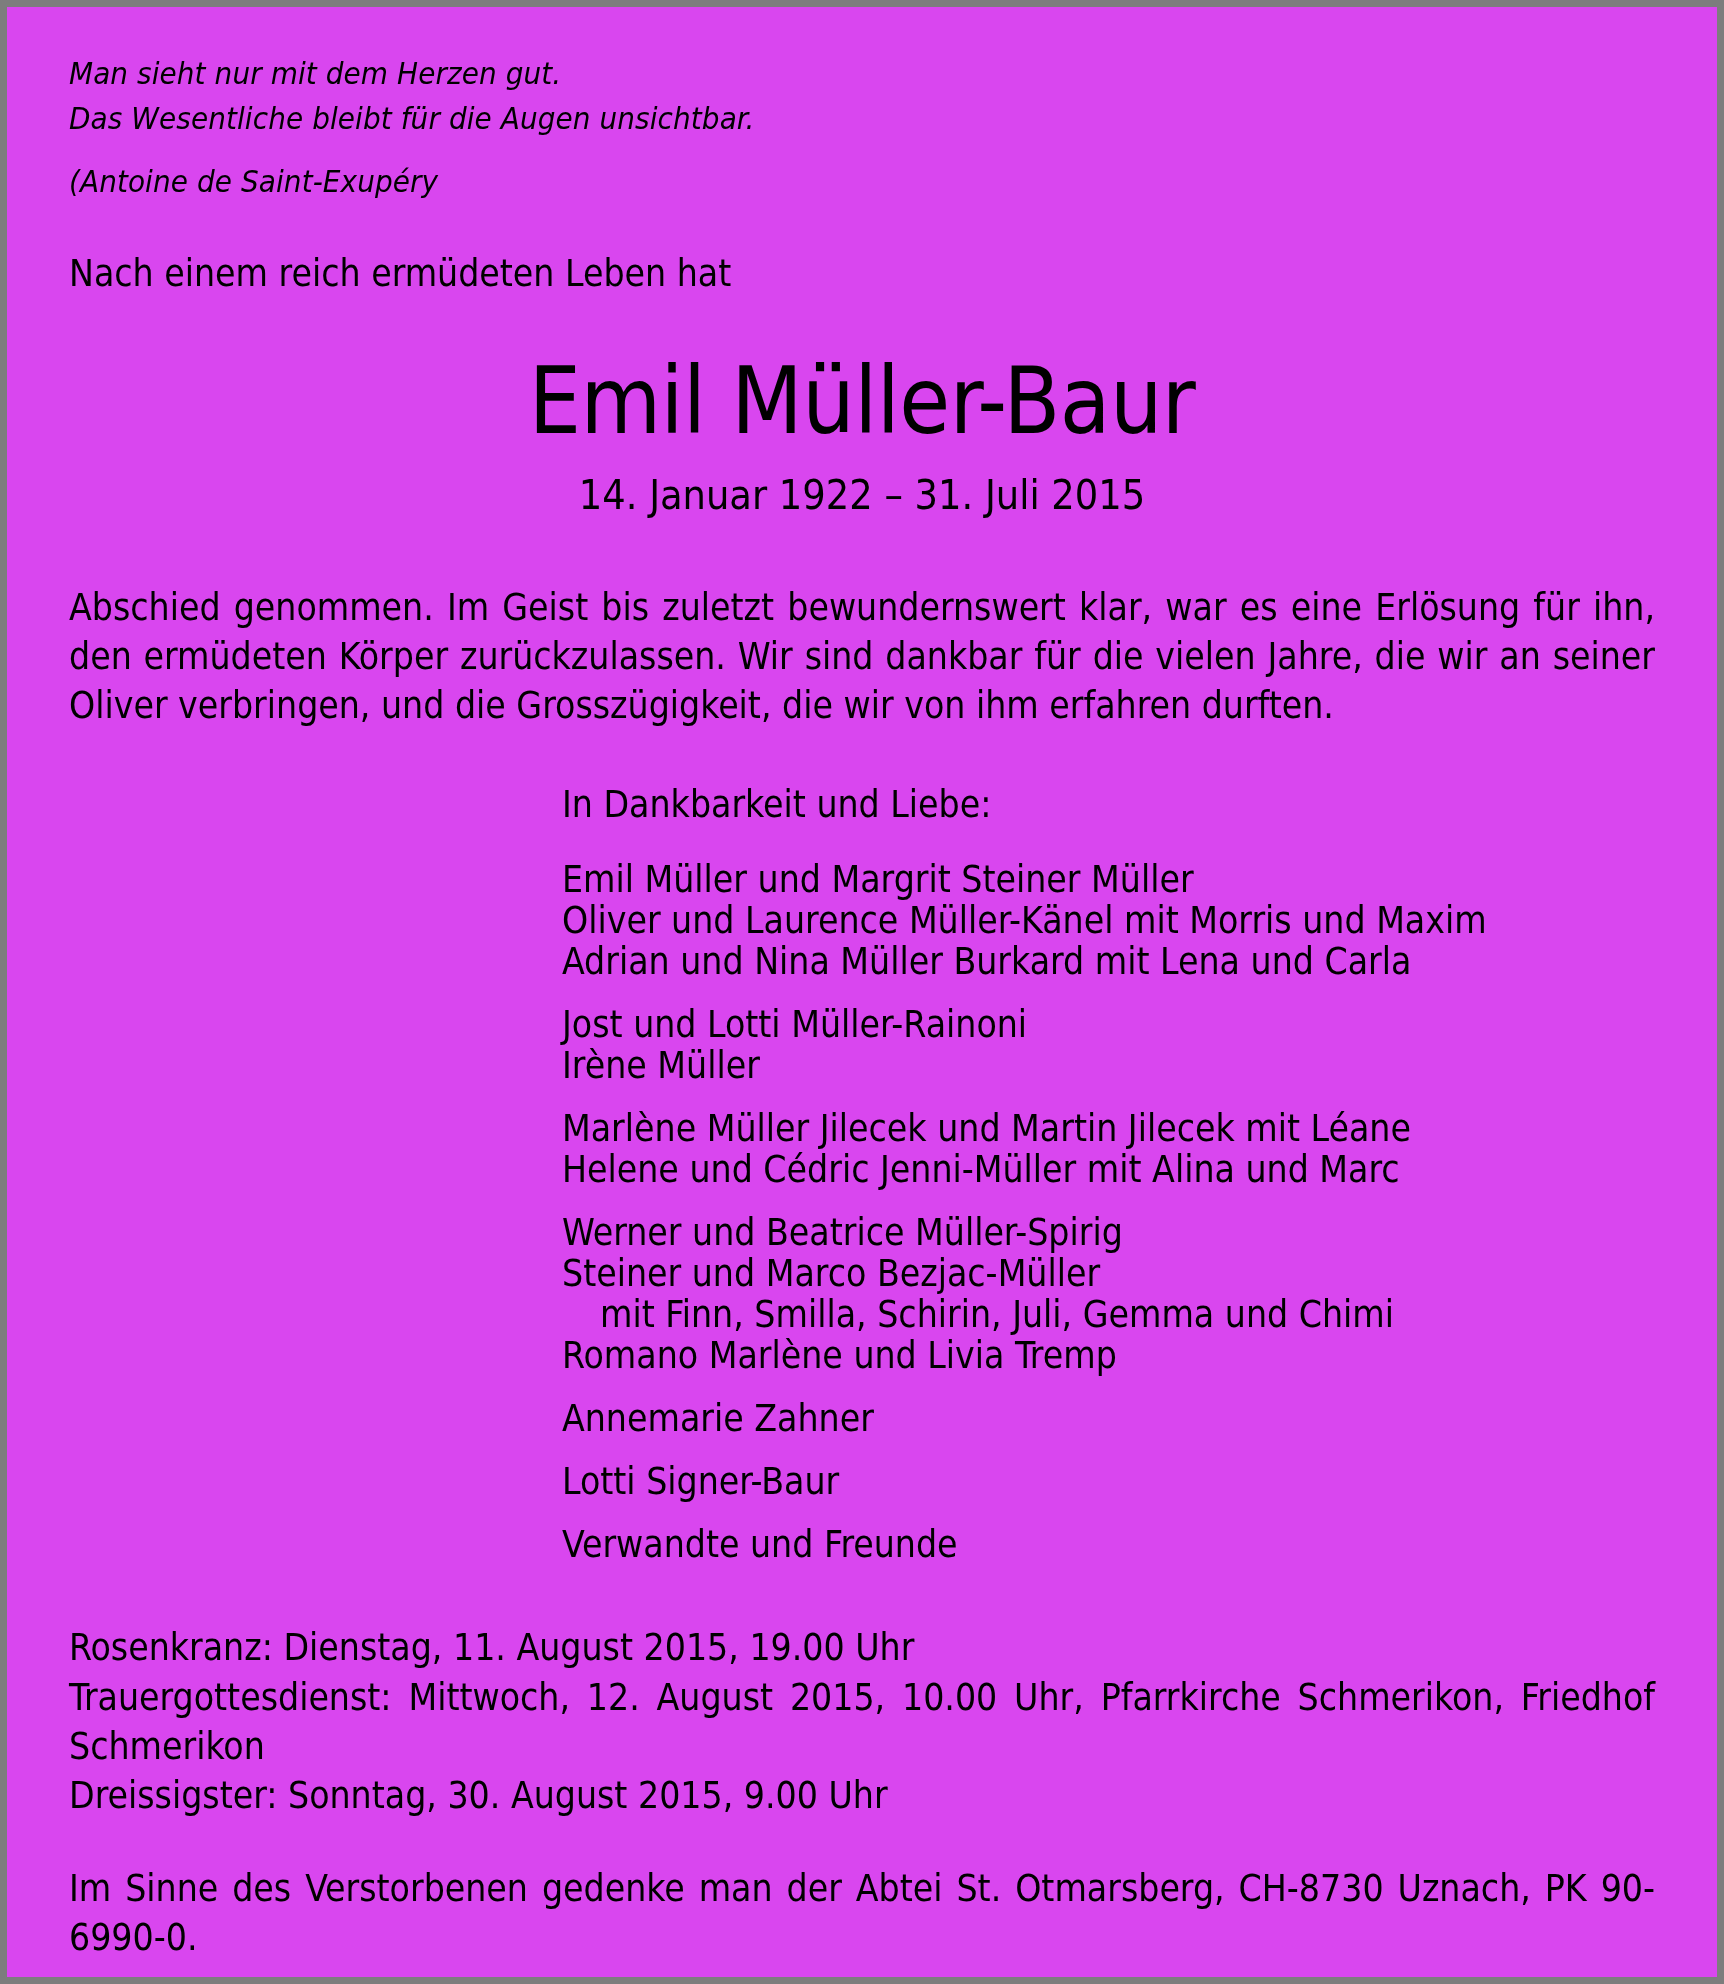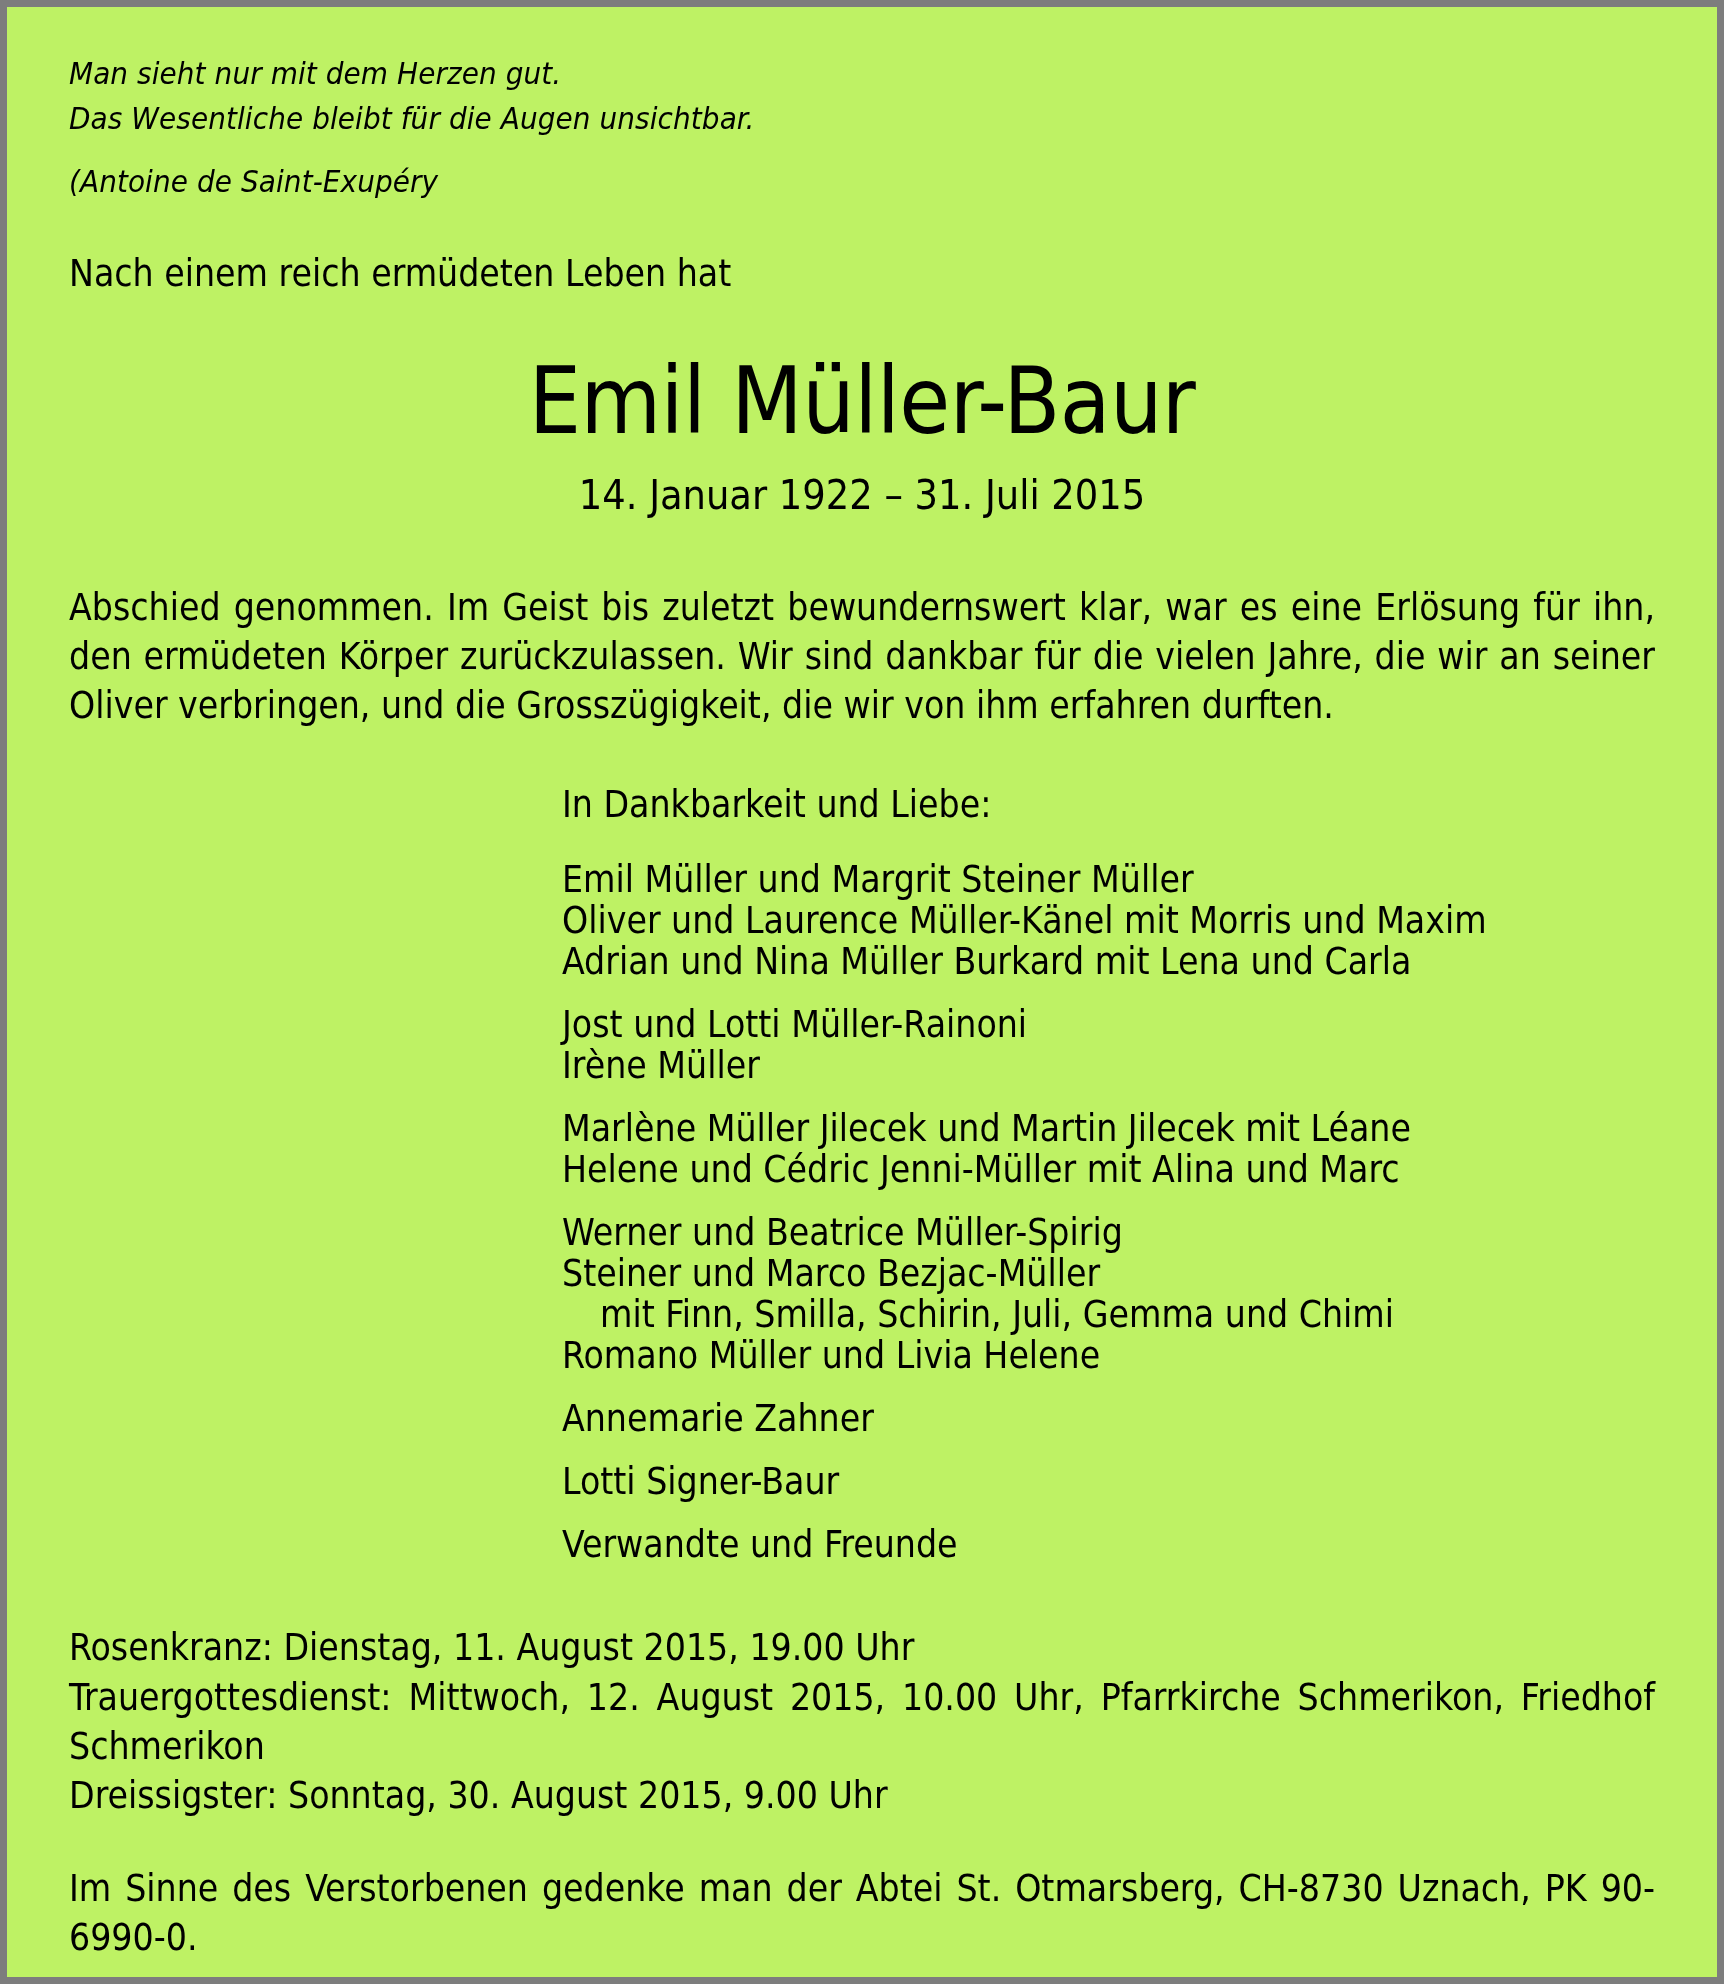--- a/index.html
+++ b/index.html
@@ -11,21 +11,21 @@
     width: 1724px;
     height: 1984px;
     font-family: "DejaVu Sans Condensed", "Liberation Sans Narrow", "Liberation Sans", sans-serif;
     -webkit-font-smoothing: antialiased;
   }
 
   #obituary-page {
     box-sizing: border-box;
     width: 1724px;
     height: 1984px;
-    background: #bef264;
+    background: #d946ef;
     border: 7px solid #7d7d7d;
     padding: 44px 62px 0 62px;
     overflow: hidden;
     position: relative;
   }
 
   .epigraph {
     font-style: italic;
     font-size: 31px;
     line-height: 1.46;
@@ -138,21 +138,21 @@
         <div class="family-name-line">Emil Müller und Margrit Steiner Müller</div>
         <div class="family-name-line">Oliver und Laurence Müller-Känel mit Morris und Maxim</div>
         <div class="family-name-line">Adrian und Nina Müller Burkard mit Lena und Carla</div>
         <div class="family-name-line gap-before">Jost und Lotti Müller-Rainoni</div>
         <div class="family-name-line">Irène Müller</div>
         <div class="family-name-line gap-before">Marlène Müller Jilecek und Martin Jilecek mit Léane</div>
         <div class="family-name-line">Helene und Cédric Jenni-Müller mit Alina und Marc</div>
         <div class="family-name-line gap-before">Werner und Beatrice Müller-Spirig</div>
         <div class="family-name-line">Steiner und Marco Bezjac-Müller</div>
         <div class="family-name-line indented">mit Finn, Smilla, Schirin, Juli, Gemma und Chimi</div>
-        <div class="family-name-line">Romano Müller und Livia Helene</div>
+        <div class="family-name-line">Romano Marlène und Livia Tremp</div>
         <div class="family-name-line gap-before">Annemarie Zahner</div>
         <div class="family-name-line gap-before">Lotti Signer-Baur</div>
         <div class="family-name-line gap-before">Verwandte und Freunde</div>
       </div>
   </div>
 
   <div class="schedule-block">
     <div class="schedule-line">Rosenkranz: Dienstag, 11. August 2015, 19.00 Uhr</div>
     <div class="schedule-line justified">Trauergottesdienst: Mittwoch, 12. August 2015, 10.00 Uhr, Pfarrkirche Schmerikon, Friedhof Schmerikon</div>
     <div class="schedule-line">Dreissigster: Sonntag, 30. August 2015, 9.00 Uhr</div>

